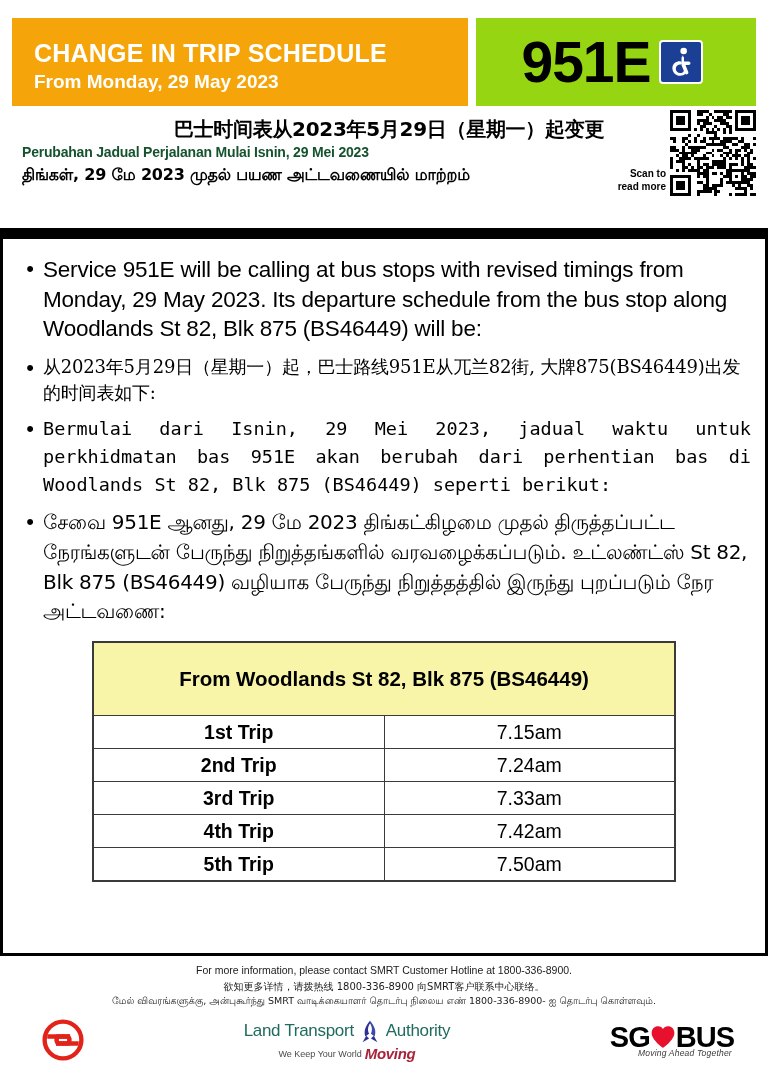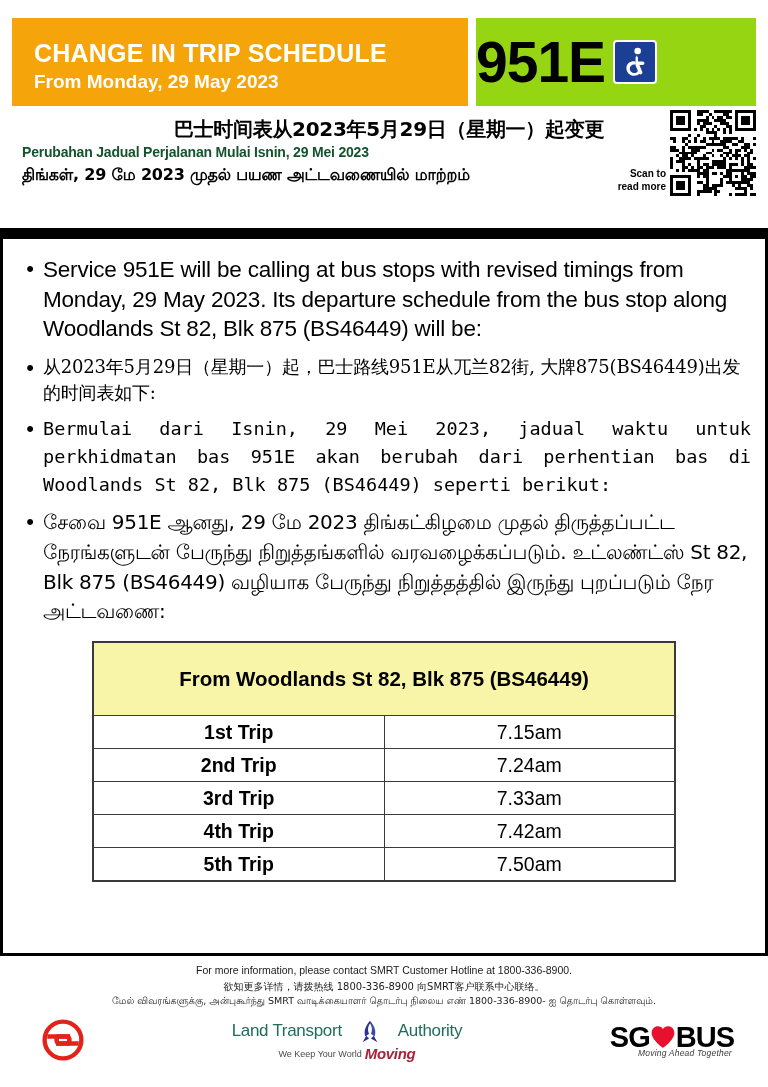--- a/index.html
+++ b/index.html
@@ -50,20 +50,21 @@
     font-weight: bold;
     line-height: 1.2;
     margin-top: 4px;
     white-space: nowrap;
   }
   .route-badge {
     width: 280px;
     background: #96D511;
     display: flex;
     align-items: center;
+    justify-content: center;
     gap: 8px;
     padding-right: 8px;
   }
   .route-number {
     font-size: 57px;
     font-weight: bold;
     color: #000000;
     line-height: 1;
     letter-spacing: -1px;
   }
@@ -259,21 +260,21 @@
     font-size: 9px;
     font-weight: bold;
     color: #6E6E6E;
     letter-spacing: 3px;
     margin-top: 2px;
     line-height: 1;
   }
 
   
   .logo-lta { text-align: center; }
-  .lta-row { display: flex; align-items: center; justify-content: center; gap: 15px; }
+  .lta-row { display: flex; align-items: center; justify-content: center; gap: 3px; }
   .lta-word { font-size: 17px; color: #1F6B5C; letter-spacing: -0.3px; }
   .lta-word.auth { color: #1F6B5C; }
   .lta-ribbon { width: 26px; height: 26px; }
   .lta-tag { display: flex; align-items: center; justify-content: center; gap: 3px; margin-top: 1px; }
   .lta-tag-text { font-size: 9px; color: #4A4A4A; letter-spacing: 0px; }
   .lta-moving {
     font-size: 15px;
     font-style: italic;
     font-weight: bold;
     color: #A8243C;

